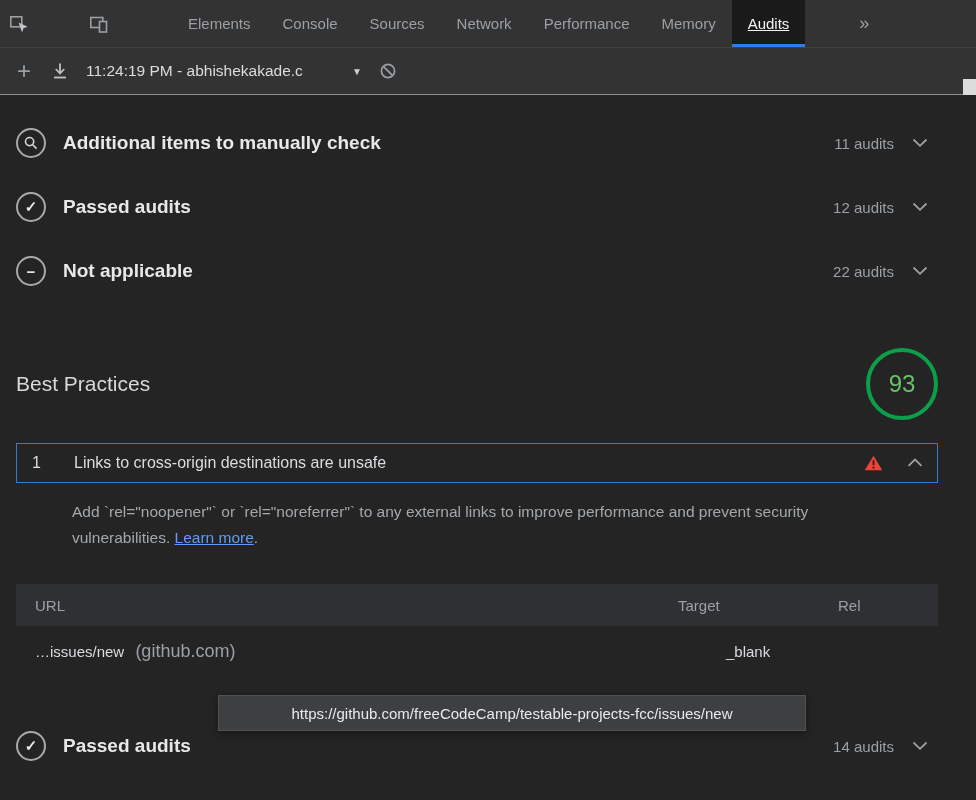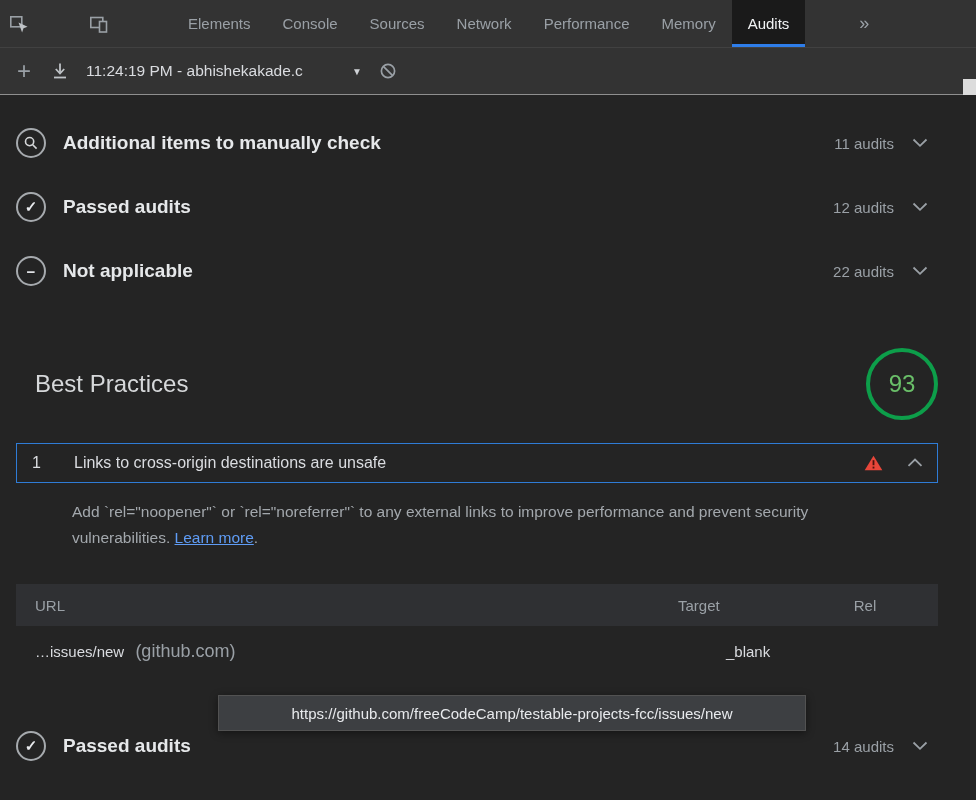--- a/index.html
+++ b/index.html
@@ -38,20 +38,21 @@
     font-size: 15px;
     color: #9aa0a6;
     white-space: nowrap;
     cursor: pointer;
   }
   .tab.active {
     background: #1a1a1a;
     color: #f1f3f4;
     border-bottom: 3px solid #2e7de9;
     padding-top: 3px;
+    text-decoration: underline;
   }
   .overflow-chev { font-size: 18px; width: 30px; }
   .spacer { flex: 1; }
   .dots { font-size: 17px; letter-spacing: 3px; width: 44px; }
   .close-x { font-size: 20px; color: #dfe1e5; width: 42px; }
 
   
   .toolbar {
     height: 47px;
     background: #333333;
@@ -124,21 +125,21 @@
   .chev { display: flex; align-items: center; }
 
   
   .category-header {
     margin-top: 36px;
     height: 90px;
     display: flex;
     align-items: center;
     justify-content: space-between;
   }
-  .category-title { font-size: 24px; font-weight: 400; color: #d6d8da; margin-left: 19px; }
+  .category-title { font-size: 21px; font-weight: 400; color: #d6d8da; }
   .gauge {
     width: 72px;
     height: 72px;
     border: 4px solid #0d9e4a;
     border-radius: 50%;
     display: flex;
     align-items: center;
     justify-content: center;
     font-size: 24px;
     color: #6abf69;
@@ -178,21 +179,21 @@
     gap: 48px;
   }
   .t-row {
     height: 50px;
     display: flex;
     align-items: center;
     color: #dadce0;
   }
   .col-url { flex: 1; padding-left: 19px; }
   .col-target { width: 120px; padding-left: 8px; }
-  .col-rel { width: 100px; text-align: center; padding-right: 46px; }
+  .col-rel { width: 100px; text-align: left; padding-right: 46px; }
   .url-note { color: #9aa0a6; font-size: 18px; margin-left: 7px; }
 
   
   .tooltip {
     position: absolute;
     left: 218px;
     top: 600px;
     width: 588px;
     height: 36px;
     background: #3d3f42;

